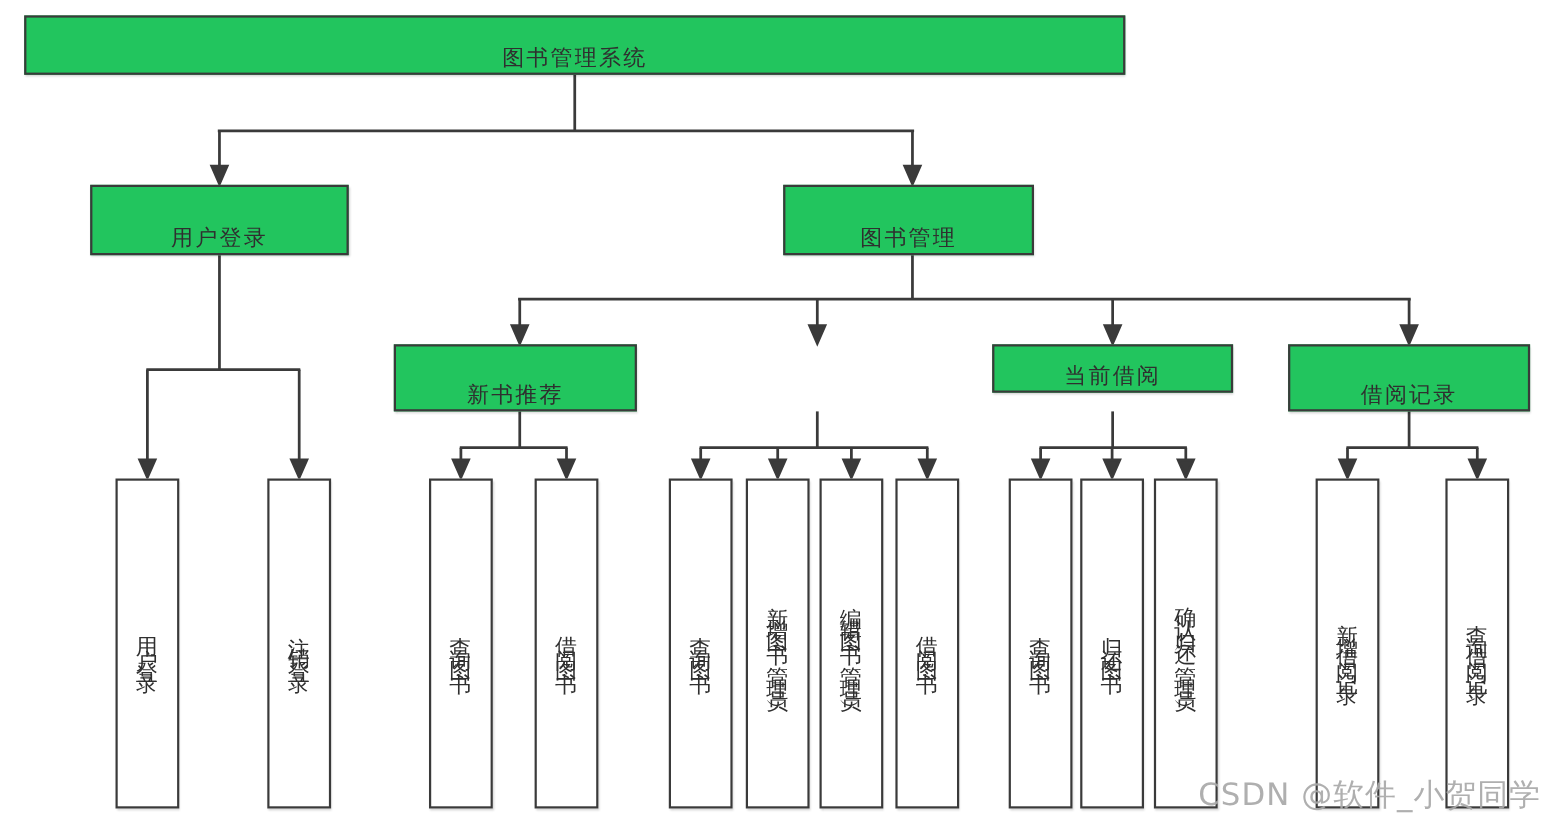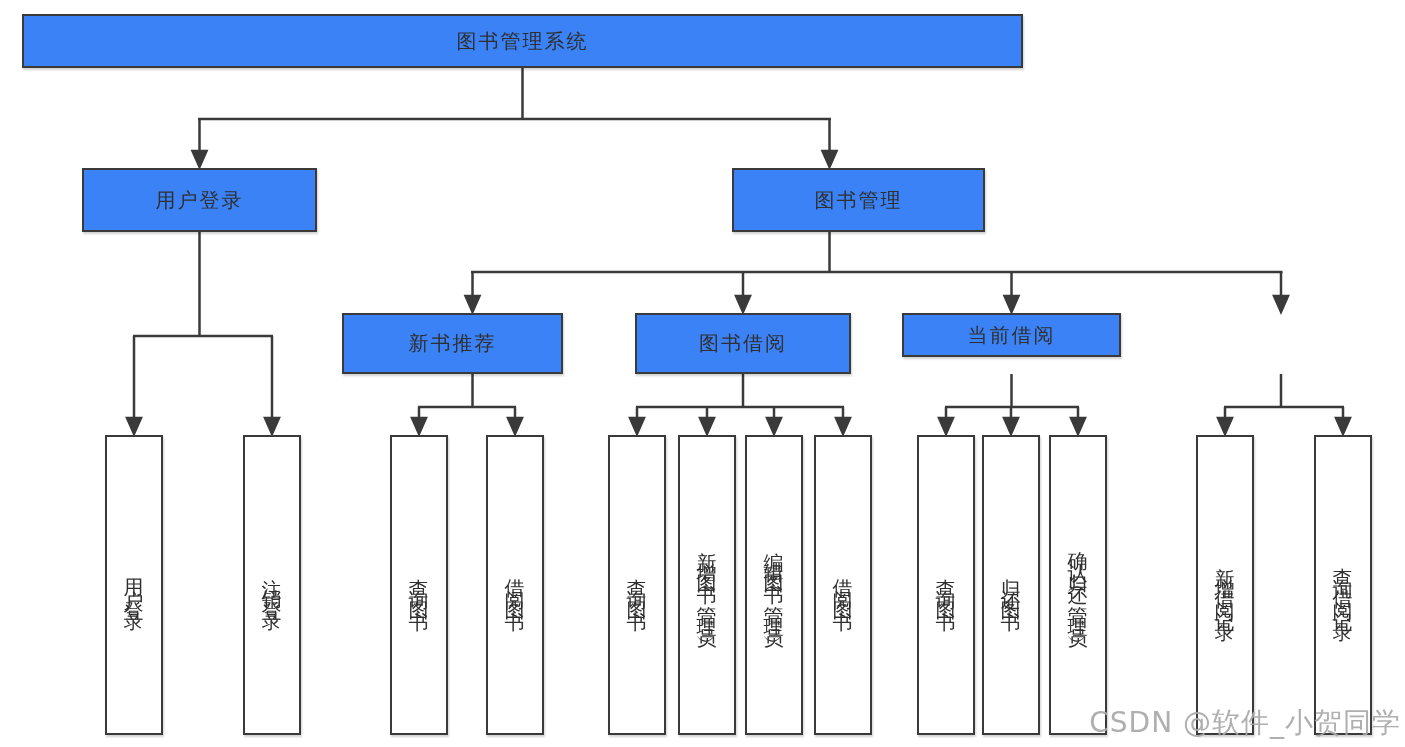--- a/index.html
+++ b/index.html
@@ -2,22 +2,22 @@
 <html><head>
 <meta charset="utf-8">
 <style>
   html,body{margin:0;padding:0;background:#ffffff;}
   #stage{
     position:relative;width:1405px;height:747px;background:#ffffff;overflow:hidden;
     font-family:"DejaVu Sans","Liberation Sans",sans-serif;color:#2f2f2f;
   }
   #wires{position:absolute;left:0;top:0;width:1405px;height:747px;}
   .hbox{
-    position:absolute;box-sizing:border-box;background:#3b82f6;
-    border:2.5px solid #3a3a3a;display:flex;align-items:center;justify-content:center;
+    position:absolute;box-sizing:border-box;background:#22c55e;
+    border:2.5px solid #3a3a3a;display:flex;align-items:flex-end;justify-content:center;
     box-shadow:1px 2px 2px rgba(0,0,0,0.18);
   }
   .hbox span{font-size:20px;letter-spacing:2px;white-space:nowrap;}
   .vbox{
     position:absolute;top:435px;width:58px;height:300px;box-sizing:border-box;background:#ffffff;
     border:2.5px solid #3a3a3a;display:flex;align-items:center;justify-content:center;
     box-shadow:1px 2px 2px rgba(0,0,0,0.18);
   }
   .vbox span{
     writing-mode:vertical-rl;text-orientation:mixed;
@@ -109,32 +109,32 @@
     </g>
   </svg>
 
   <div class="hbox" style="left:22px;top:14px;width:1001px;height:54px">
     <span>图书管理系统</span>
   </div>
 
   <div class="hbox" style="left:82px;top:168px;width:235px;height:64px">
     <span>用户登录</span>
   </div>
-  <div class="hbox" style="left:732px;top:168px;width:253px;height:64px">
+  <div class="hbox" style="left:712px;top:168px;width:228px;height:64px">
     <span>图书管理</span>
   </div>
 
-  <div class="hbox" style="left:342px;top:313px;width:221px;height:61px">
+  <div class="hbox" style="left:358px;top:313px;width:221px;height:61px">
     <span>新书推荐</span>
-  </div>
-  <div class="hbox" style="left:635px;top:313px;width:216px;height:61px">
-    <span>图书借阅</span>
   </div>
   <div class="hbox" style="left:902px;top:313px;width:219px;height:44px">
     <span>当前借阅</span>
+  </div>
+  <div class="hbox" style="left:1171px;top:313px;width:220px;height:61px">
+    <span>借阅记录</span>
   </div>
 
   <div class="vbox" style="left:105px">
     <span>用户登录</span>
   </div>
   <div class="vbox" style="left:243px">
     <span>注销登录</span>
   </div>
   <div class="vbox" style="left:390px">
     <span>查询图书</span>

